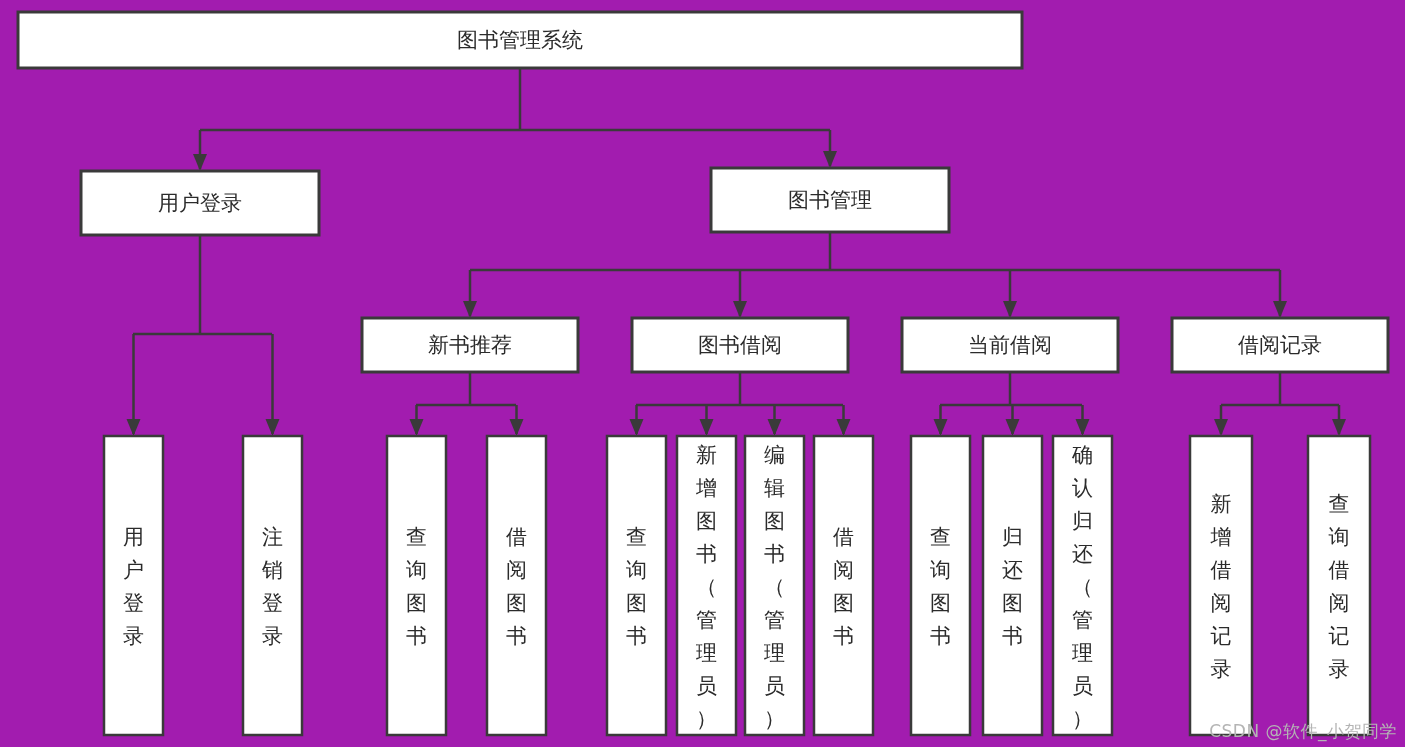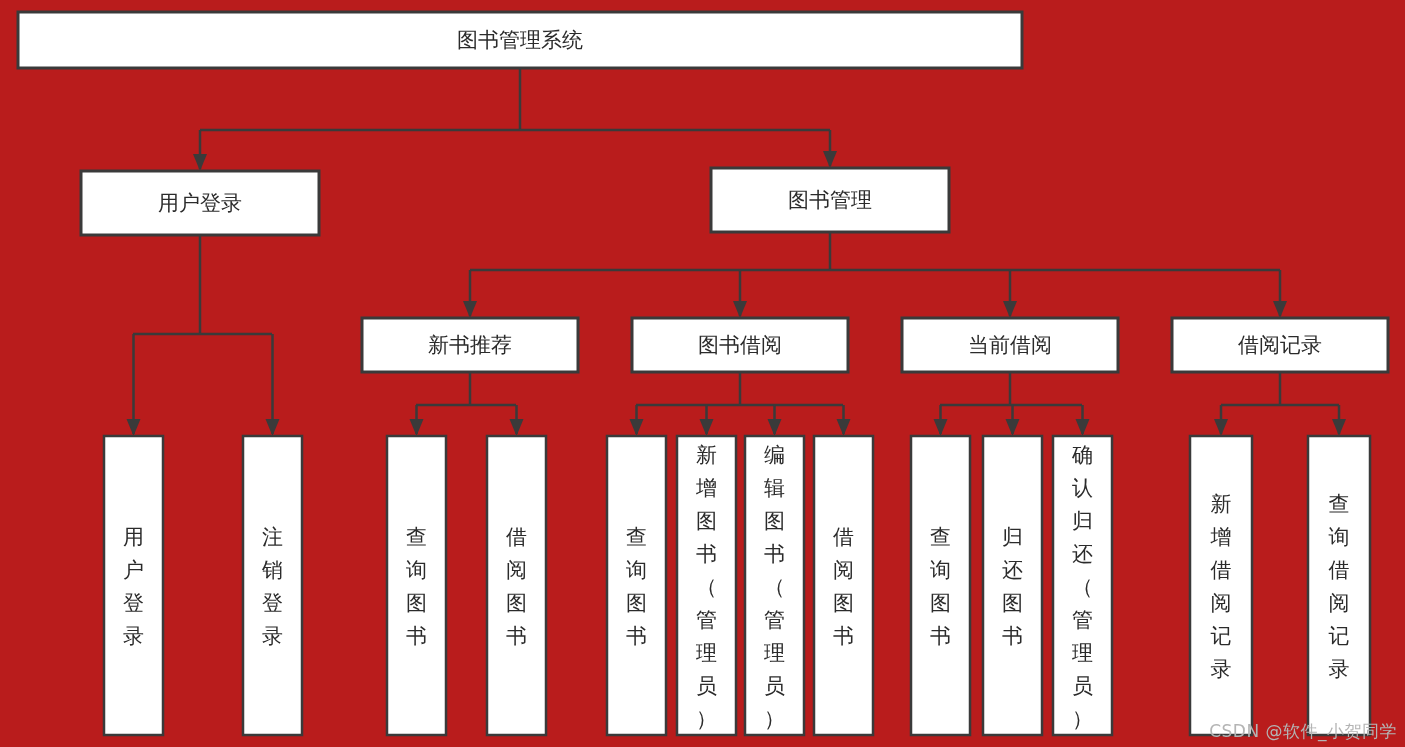--- a/index.html
+++ b/index.html
@@ -11,21 +11,21 @@
   body {
     width: 1405px;
     height: 747px;
     font-family: "DejaVu Sans", "Liberation Sans", sans-serif;
     overflow: hidden;
   }
   #diagram-root {
     position: relative;
     width: 1405px;
     height: 747px;
-    background: #b91c1c;
+    background: #a21caf;
   }
   svg#flow {
     position: absolute;
     left: 0;
     top: 0;
     width: 1405px;
     height: 747px;
     display: block;
   }
   .node-box {

